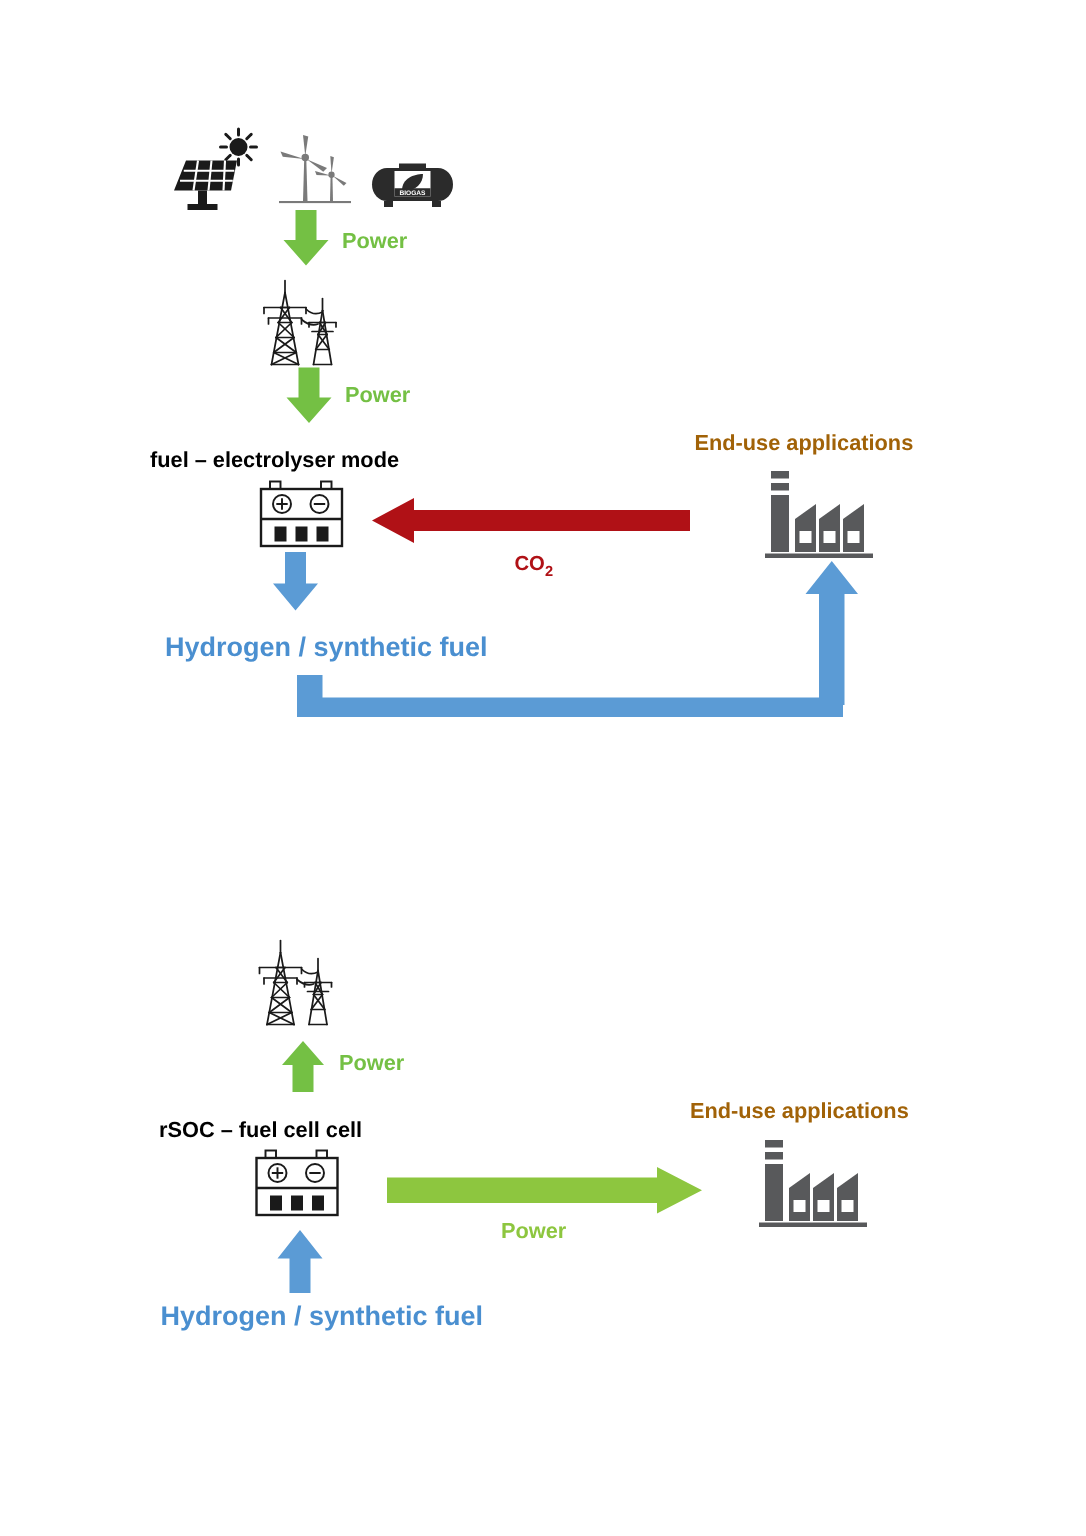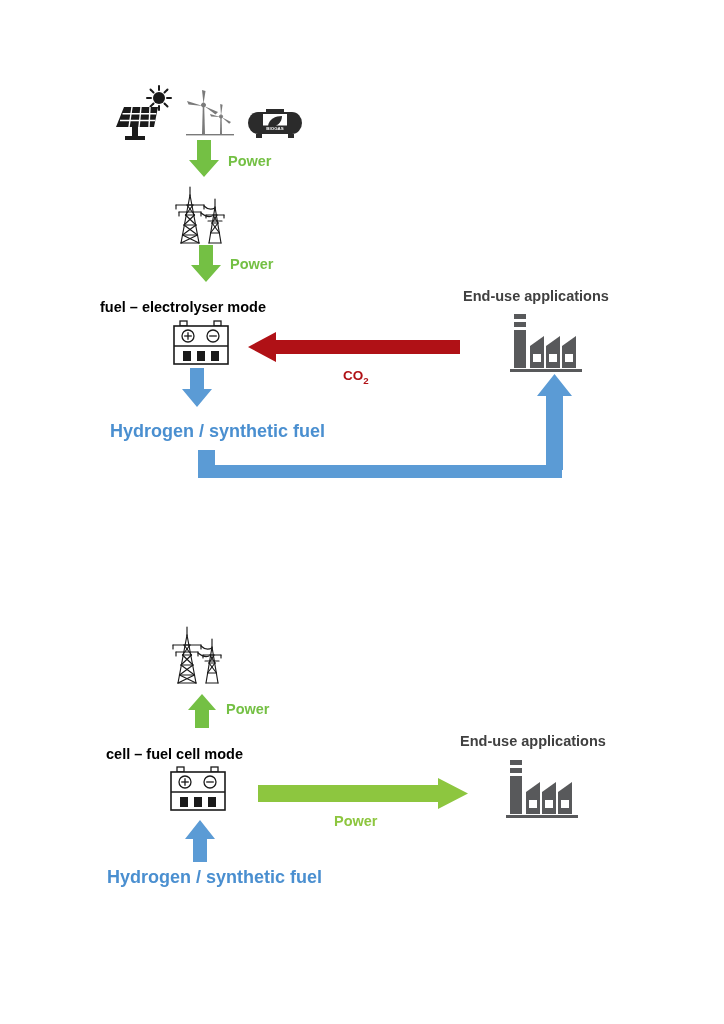--- a/index.html
+++ b/index.html
@@ -21,21 +21,21 @@
   .lbl {
     font-weight: bold;
     white-space: nowrap;
     line-height: 1;
   }
   .lbl-black { color: #000000; font-size: 14.5px; }
   .lbl-green { color: #74C044; font-size: 14.5px; }
   .lbl-green-lt { color: #8DC63F; font-size: 14.5px; }
   .lbl-blue  { color: #4A8FD0; font-size: 18px; }
   .lbl-red   { color: #B01116; font-size: 13.5px; text-align: right; }
-  .lbl-gray  { color: #404040; font-size: 14.5px; }
+  .lbl-gray  { color: #a16207; font-size: 14.5px; }
   .sub { font-size: 0.72em; vertical-align: sub; }
   svg { display: block; overflow: visible; }
 </style>
 </head>
 <body>
 
 <div id="page">
 
   <div class="abs" style="left:112px; top:86px; width:64px; height:56px;">
     <svg width="64" height="56" viewBox="0 0 64 56">
@@ -290,21 +290,21 @@
     </svg>
   </div>
 
   <div class="abs" style="left:187px; top:694px; width:30px; height:34px;">
     <svg width="30" height="34" viewBox="0 0 30 34">
       <polygon points="15,0 29,16 22,16 22,34 8,34 8,16 1,16" fill="#74C044"></polygon>
     </svg>
   </div>
   <div class="abs lbl lbl-green" style="left:226px; top:702px;">Power</div>
 
-  <div class="abs lbl lbl-black" style="left:106px; top:747px;">cell – fuel cell mode</div>
+  <div class="abs lbl lbl-black" style="left:106px; top:747px;">rSOC – fuel cell cell</div>
 
   <div class="abs" style="left:167px; top:766px; width:62px; height:46px;">
     <svg width="62" height="46" viewBox="0 0 62 46">
       <rect x="10" y="1" width="7" height="5" fill="none" stroke="#1A1A1A" stroke-width="1.3"></rect>
       <rect x="44" y="1" width="7" height="5" fill="none" stroke="#1A1A1A" stroke-width="1.3"></rect>
       <rect x="4" y="6" width="54" height="38" fill="#FFFFFF" stroke="#1A1A1A" stroke-width="1.6"></rect>
       <line x1="4" y1="26" x2="58" y2="26" stroke="#1A1A1A" stroke-width="1.6"></line>
       <g fill="none" stroke="#1A1A1A" stroke-width="1.3">
         <circle cx="18" cy="16" r="6"></circle>
         <line x1="14.2" y1="16" x2="21.8" y2="16"></line>

